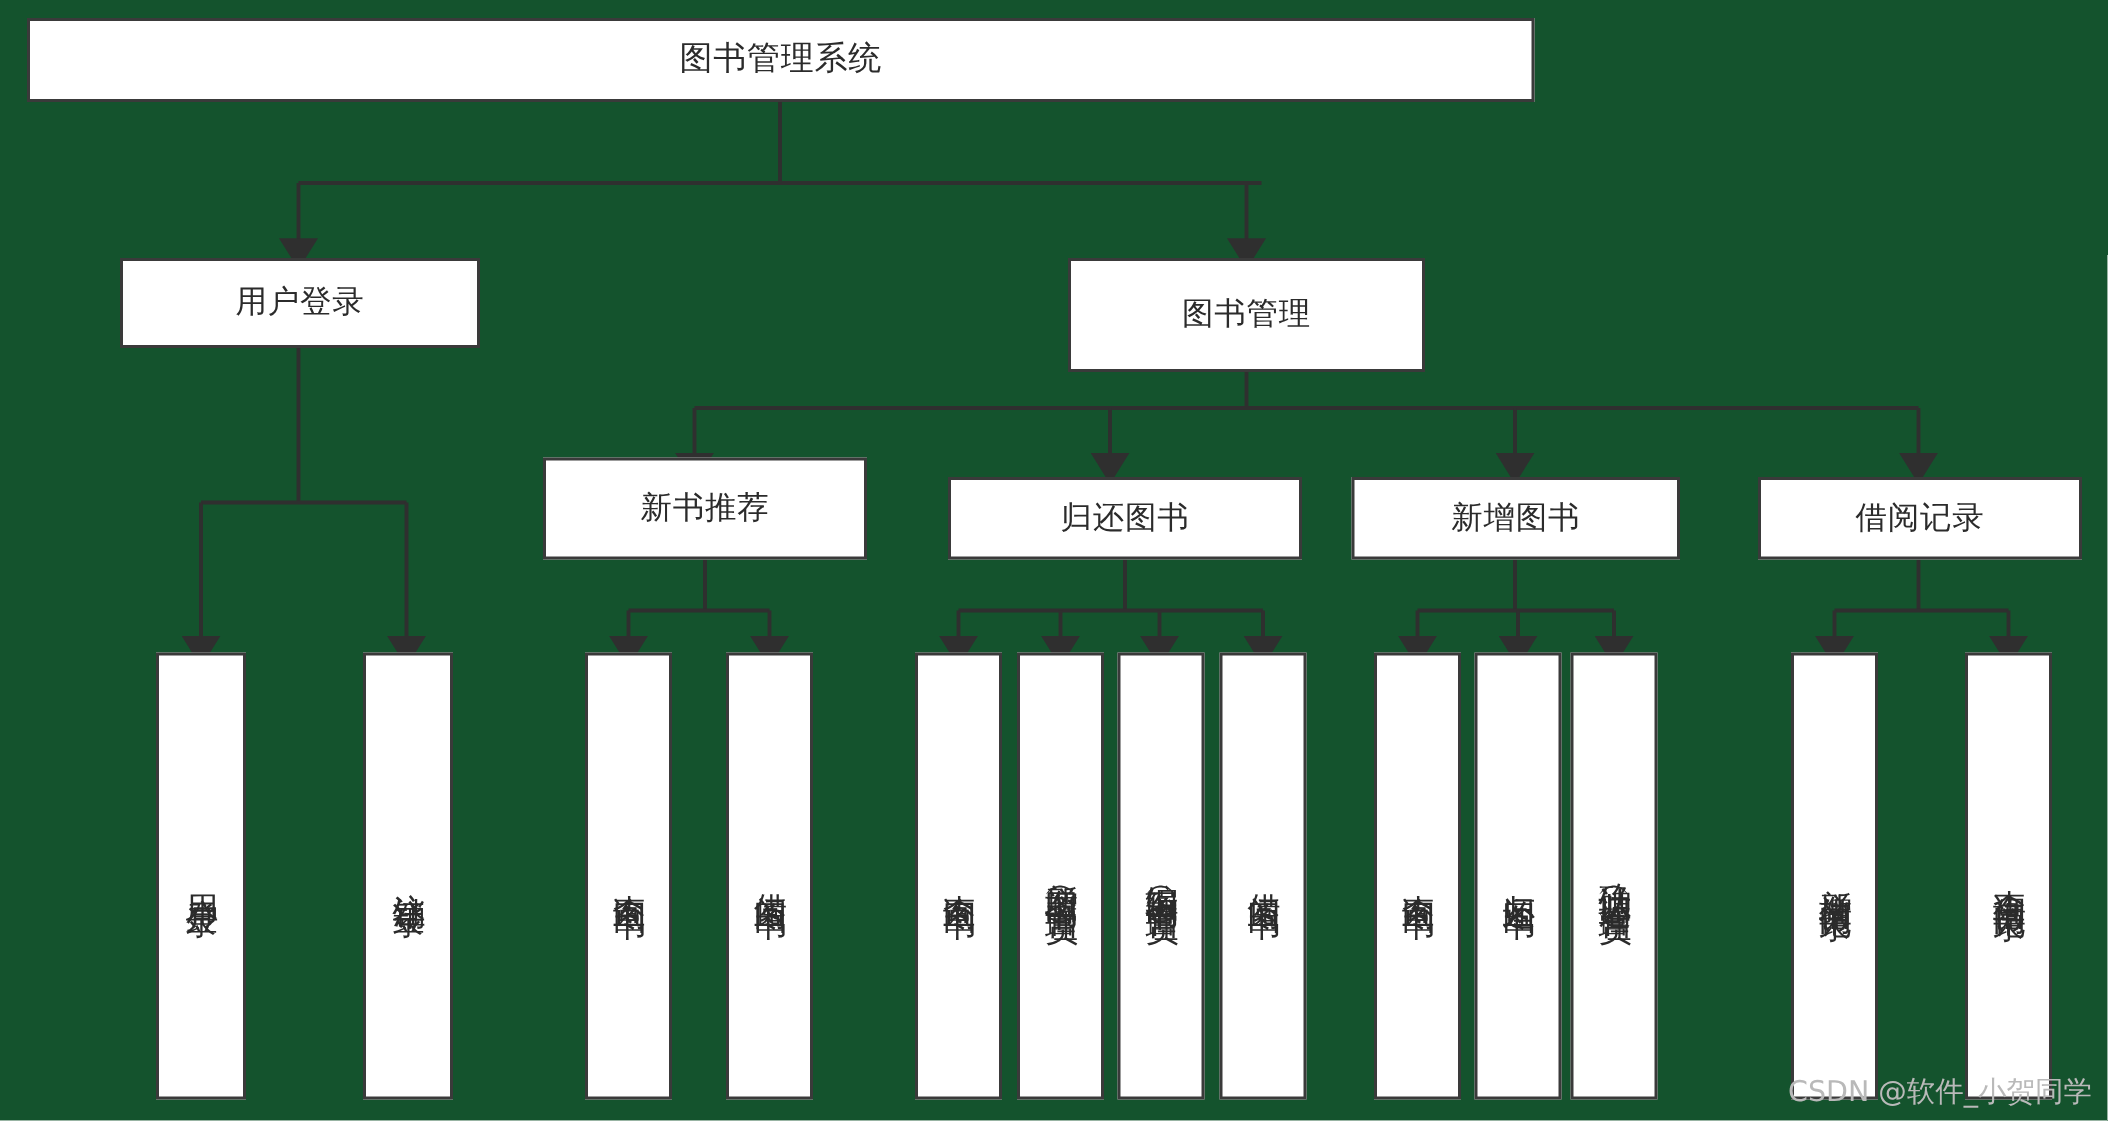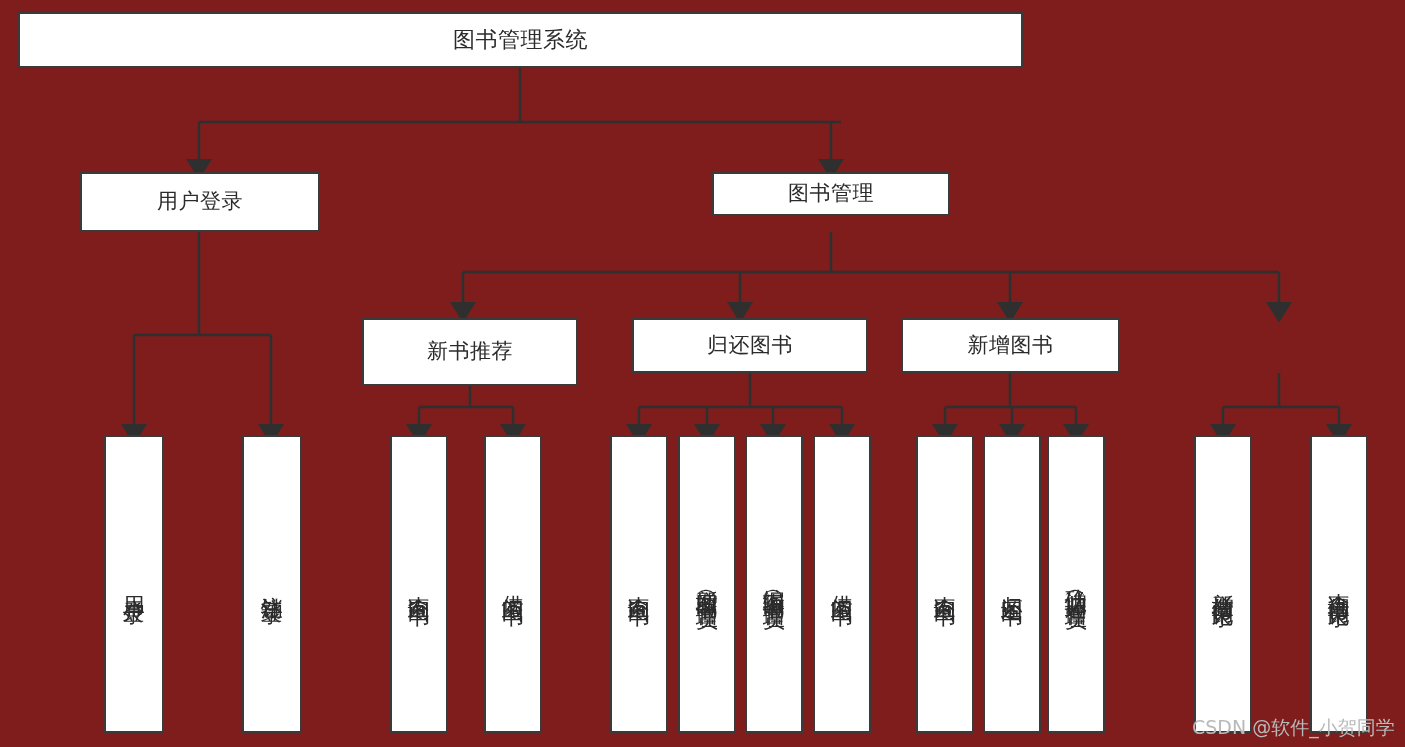--- a/index.html
+++ b/index.html
@@ -8,21 +8,21 @@
     padding: 0;
     background: #ffffff;
   }
   body {
     font-family: "DejaVu Sans", "Liberation Sans", sans-serif;
   }
   #canvas {
     position: relative;
     width: 1405px;
     height: 747px;
-    background: #7f1d1d;
+    background: #14532d;
     overflow: hidden;
   }
   #edges {
     position: absolute;
     left: 0;
     top: 0;
     width: 1405px;
     height: 747px;
     pointer-events: none;
   }
@@ -129,33 +129,36 @@
     </g>
   </svg>
 
   <div class="node horiz root" style="left:18px; top:12px; width:1005px; height:56px;">
     <span class="node-label">图书管理系统</span>
   </div>
 
   <div class="node horiz" style="left:80px; top:172px; width:240px; height:60px;">
     <span class="node-label">用户登录</span>
   </div>
-  <div class="node horiz" style="left:712px; top:172px; width:238px; height:44px;">
+  <div class="node horiz" style="left:712px; top:172px; width:238px; height:76px;">
     <span class="node-label">图书管理</span>
   </div>
 
-  <div class="node horiz" style="left:362px; top:318px; width:216px; height:68px;">
+  <div class="node horiz" style="left:362px; top:305px; width:216px; height:68px;">
     <span class="node-label">新书推荐</span>
   </div>
   <div class="node horiz" style="left:632px; top:318px; width:236px; height:55px;">
     <span class="node-label">归还图书</span>
   </div>
   <div class="node horiz" style="left:901px; top:318px; width:219px; height:55px;">
     <span class="node-label">新增图书</span>
   </div>
+  <div class="node horiz" style="left:1172px; top:318px; width:216px; height:55px;">
+    <span class="node-label">借阅记录</span>
+  </div>
 
   <div class="node vert" style="left:104px; top:435px; width:60px; height:298px;">
     <span class="node-label">用户登录</span>
   </div>
   <div class="node vert" style="left:242px; top:435px; width:60px; height:298px;">
     <span class="node-label">注销登录</span>
   </div>
 
   <div class="node vert" style="left:390px; top:435px; width:58px; height:298px;">
     <span class="node-label">查询图书</span>

